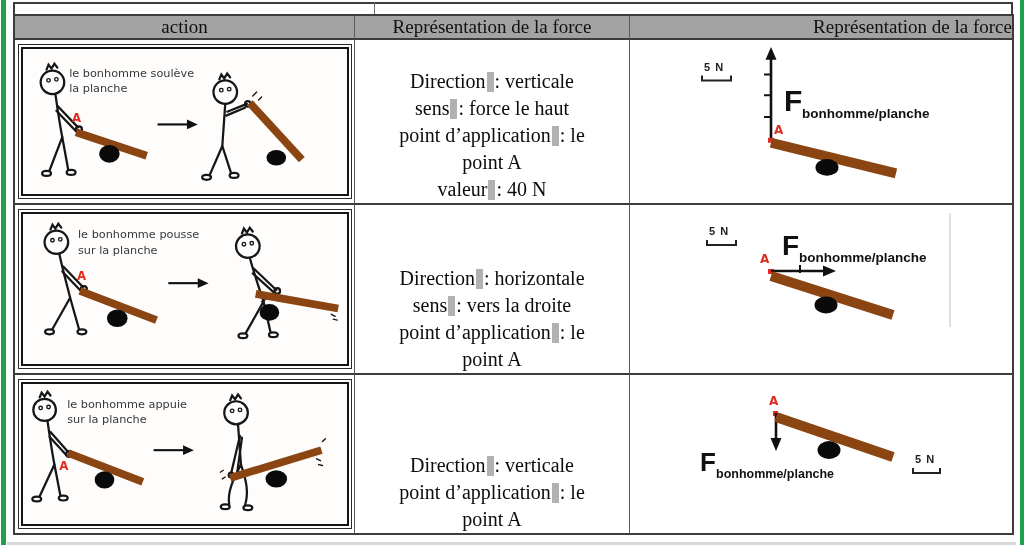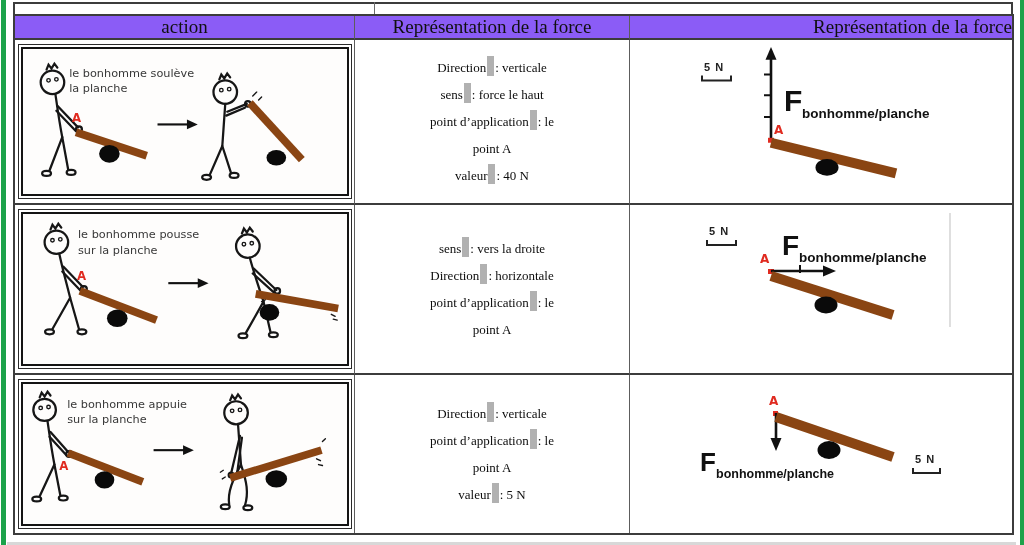--- a/index.html
+++ b/index.html
@@ -10,27 +10,27 @@
   .green-right{right:0;width:4px;}
   .topline{position:absolute;left:13px;top:2px;width:1000px;height:2px;background:#3c3c3c;}
   .topstub{position:absolute;top:2px;width:1px;height:12px;background:#6a6a6a;}
   .bottomband{position:absolute;left:7px;top:542px;width:1009px;height:3px;background:#d8d8d8;}
   .table{position:absolute;left:13px;top:14px;width:1001px;height:521px;
          border:2px solid #3c3c3c;box-sizing:border-box;display:grid;
          grid-template-columns:340px 275px 382px;grid-template-rows:24px 165px 170px 158px;}
   .cell{position:relative;box-sizing:border-box;border-right:1px solid #5d5d5d;border-bottom:2px solid #3c3c3c;background:#fff;}
   .cell.lastcol{border-right:none;justify-content:flex-end;}
   .cell.lastrow{border-bottom:none;}
-  .hcell{background:#8b5cf6;display:flex;align-items:center;justify-content:center;
+  .hcell{background:#a3a3a3;display:flex;align-items:center;justify-content:center;
          font-size:19px;color:#101010;}
   .frame{position:absolute;left:6px;right:5px;top:7px;bottom:7px;border:2.5px solid #141414;
          outline:1px solid #2a2a2a;outline-offset:2px;background:#fefdfc;}
   .frame svg,.repcell svg{position:absolute;left:0;top:0;width:100%;height:100%;}
-  .caract{display:flex;flex-direction:column;align-items:center;justify-content:center;
-          font-size:13px;color:#0c0c0c;line-height:27px;text-align:center;}
+  .caract{display:flex;flex-direction:column;align-items:center;justify-content:flex-end;
+          font-size:20px;color:#0c0c0c;line-height:27px;text-align:center;}
   .cline{white-space:nowrap;}
   .mark{display:inline-block;width:7px;height:20px;background:#b1b1b1;vertical-align:-4px;margin:0 1px;}
   .cap{font-family:"DejaVu Sans", sans-serif;font-size:11.5px;fill:#383838;}
   .flbl{font-family:"Liberation Sans", sans-serif;font-weight:bold;fill:#111;}
   .scl{font-family:"Liberation Sans", sans-serif;font-weight:bold;font-size:11px;fill:#222;letter-spacing:1px;}
   .alab{font-family:"DejaVu Sans", sans-serif;font-weight:bold;font-size:12px;fill:#e02b20;}
   .sk{stroke:#161616;stroke-width:2.3;fill:none;stroke-linecap:round;}
   .skthin{stroke:#161616;stroke-width:1.4;fill:none;stroke-linecap:round;}
   .plank{stroke:#8a4513;stroke-width:8;stroke-linecap:butt;}
   .plankbig{stroke:#8a4513;stroke-width:10;stroke-linecap:butt;}
@@ -156,22 +156,22 @@
           <ellipse class="sk" cx="224" cy="125" rx="4.5" ry="2.5"></ellipse>
           <ellipse class="sk" cx="255" cy="124" rx="4.5" ry="2.5"></ellipse>
           <line class="plank" x1="237" y1="82" x2="321" y2="97"></line>
           <ellipse cx="251" cy="101" rx="10" ry="8.5" fill="#0a0a0a"></ellipse>
           <path class="skthin" d="M314,103 l4,2 M316,108 l4,1"></path>
         </svg>
       </div>
     </div>
 
     <div class="cell caract">
+      <div class="cline"><span>Direction</span><span class="mark"></span><span>: horizontale</span></div>
       <div class="cline"><span>sens</span><span class="mark"></span><span>: vers la droite</span></div>
-      <div class="cline"><span>Direction</span><span class="mark"></span><span>: horizontale</span></div>
       <div class="cline"><span>point d’application</span><span class="mark"></span><span>: le</span></div>
       <div class="cline">point A</div>
     </div>
 
     <div class="cell lastcol repcell">
       <svg viewBox="0 0 382 168" preserveAspectRatio="none">
         <text class="scl" x="79" y="30">5 N</text>
         <path d="M77,35 v5 h29 v-5" stroke="#222" stroke-width="2" fill="none"></path>
         <text class="flbl" x="152" y="50" font-size="28">F</text>
         <text class="flbl" x="169" y="57" font-size="13.5">bonhomme/planche</text>
@@ -221,21 +221,20 @@
           <ellipse cx="258" cy="99" rx="11" ry="9" fill="#0a0a0a"></ellipse>
           <path class="skthin" d="M299,78 l4,2 M301,84 l4,1 M305,60 l3,-3"></path>
         </svg>
       </div>
     </div>
 
     <div class="cell lastrow caract">
       <div class="cline"><span>Direction</span><span class="mark"></span><span>: verticale</span></div>
       <div class="cline"><span>point d’application</span><span class="mark"></span><span>: le</span></div>
       <div class="cline">point A</div>
-      <div class="cline"><span>valeur</span><span class="mark"></span><span>: 5 N</span></div>
     </div>
 
     <div class="cell lastrow lastcol repcell">
       <svg viewBox="0 0 382 158" preserveAspectRatio="none">
         <text class="alab" x="139" y="30">A</text>
         <rect x="143" y="36" width="5" height="5" fill="#e02b20"></rect>
         <line class="farrow" x1="146" y1="38" x2="146" y2="66"></line>
         <polygon points="146,76 140.5,63 151.5,63" fill="#111"></polygon>
         <line class="plankbig" x1="146" y1="42" x2="263" y2="82"></line>
         <ellipse cx="199" cy="75" rx="11.5" ry="9" fill="#0a0a0a"></ellipse>

